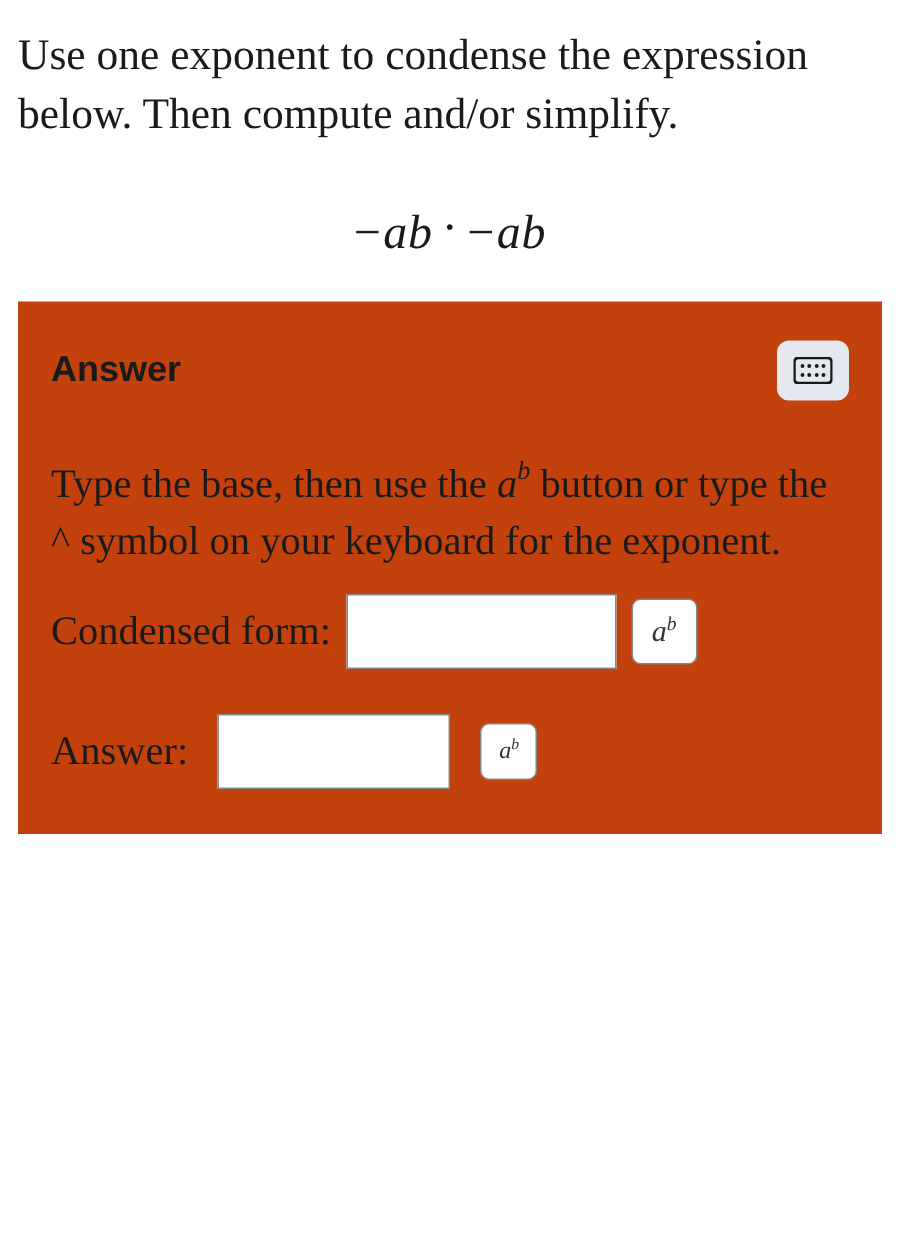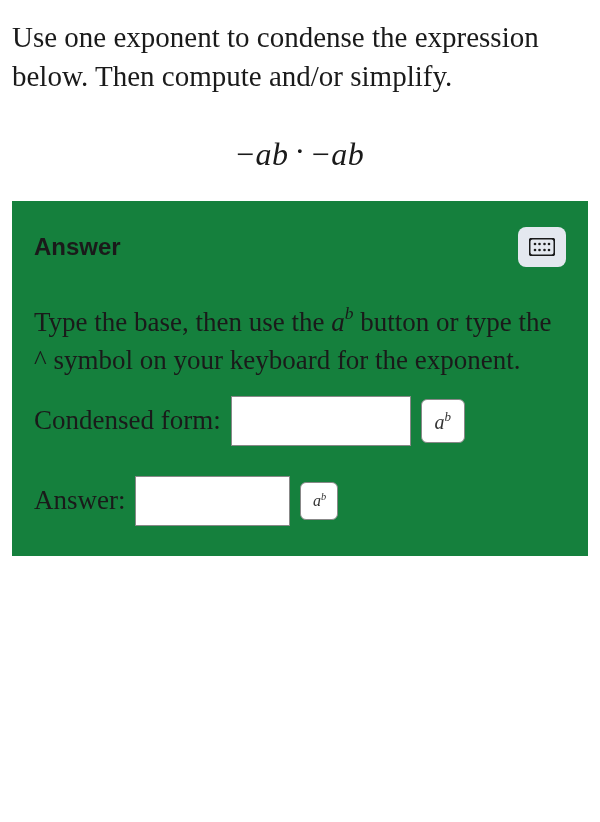--- a/index.html
+++ b/index.html
@@ -20,21 +20,21 @@
       text-align: center;
       font-size: 32px;
       font-style: italic;
       font-family: 'Times New Roman', serif;
       margin-bottom: 28px;
       letter-spacing: 0.5px;
     }
     .minus { font-style: normal; margin-right: 1px; }
     .dot { font-style: normal; margin: 0 6px; position: relative; top: -3px;}
     .answer-panel {
-      background: #15803d;
+      background: #c2410c;
       padding: 26px 22px 30px 22px;
     }
     .answer-header {
       display: flex;
       justify-content: space-between;
       align-items: center;
       margin-bottom: 36px;
     }
     .answer-label {
       font-family: -apple-system, 'Segoe UI', Arial, sans-serif;
@@ -60,21 +60,21 @@
     .ab-inline {
       font-style: italic;
       font-family: 'Times New Roman', serif;
     }
     .ab-inline sup { font-size: 0.65em; position: relative; top: -2px; }
     .field-row {
       display: flex;
       align-items: center;
       gap: 10px;
     }
-    .field-row + .field-row { margin-top: 30px; }
+    .field-row + .field-row { margin-top: 30px; gap: 20px; }
     .field-label {
       font-size: 27px;
       white-space: nowrap;
     }
     .text-input {
       border: 1px solid #888;
       background: #fff;
       height: 50px;
       font-size: 20px;
       padding: 4px 8px;

